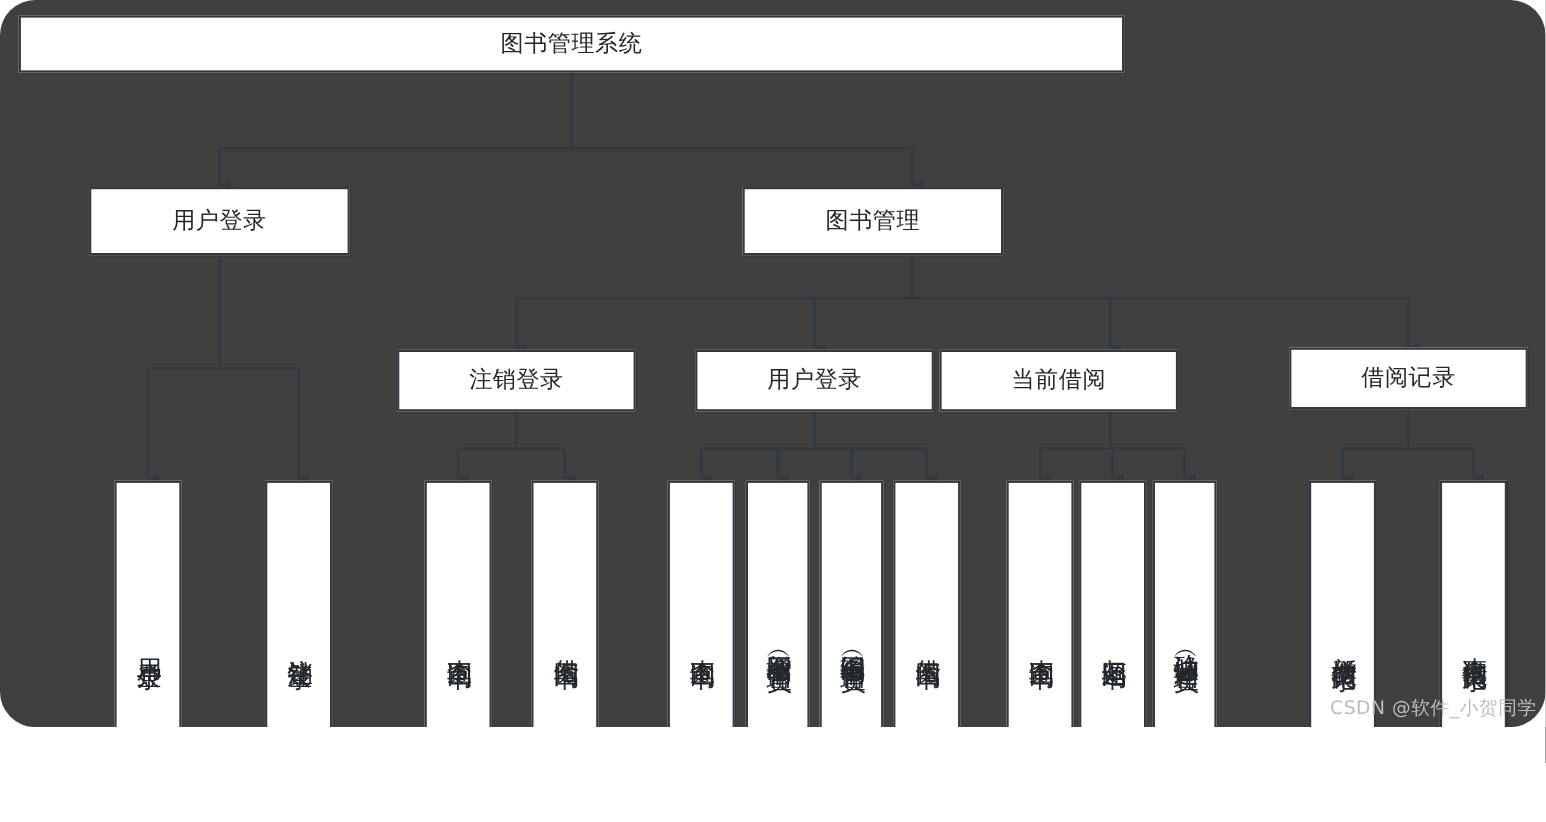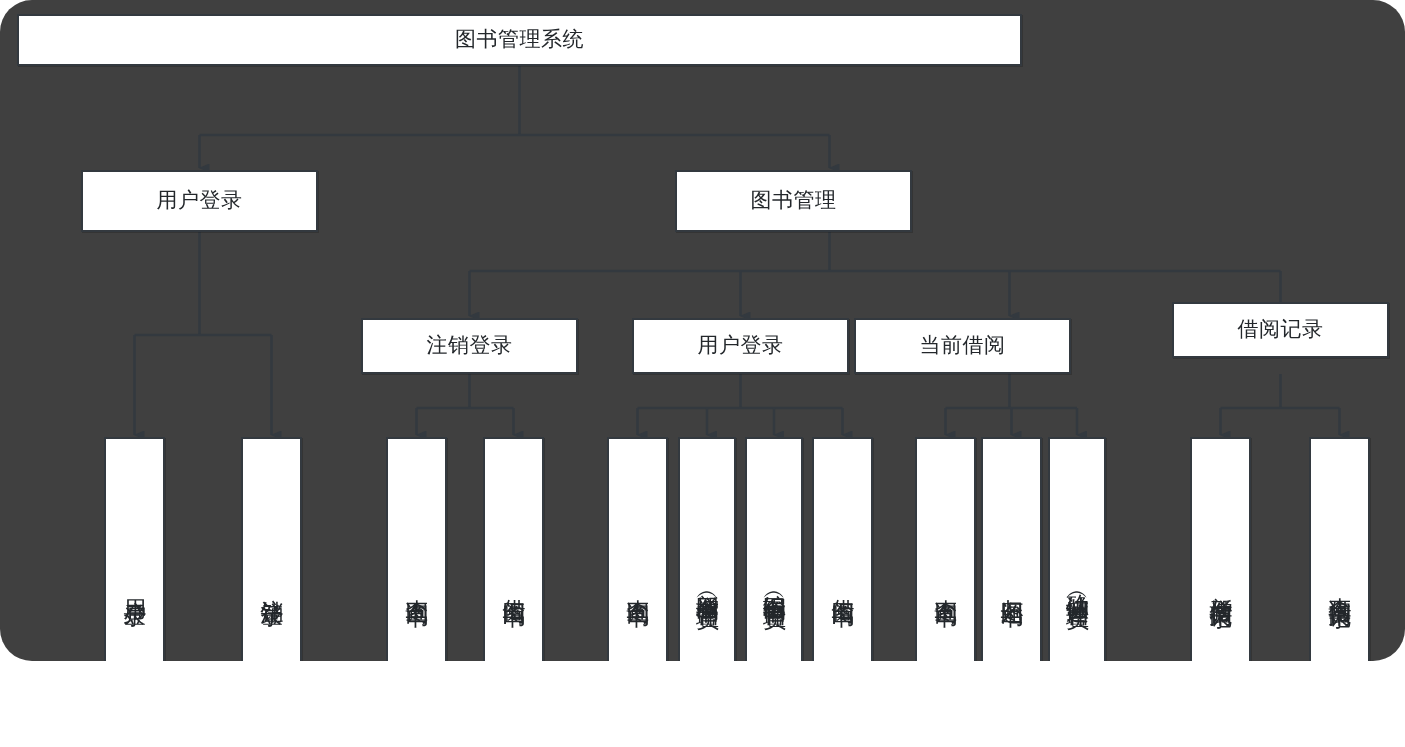--- a/index.html
+++ b/index.html
@@ -129,21 +129,21 @@
       </div>
       <div class="node horiz" style="left: 361px; top: 318px; width: 217px; height: 56px;">
         <span class="label">注销登录</span>
       </div>
       <div class="node horiz" style="left: 632px; top: 318px; width: 217px; height: 56px;">
         <span class="label">用户登录</span>
       </div>
       <div class="node horiz" style="left: 854px; top: 318px; width: 217px; height: 56px;">
         <span class="label">当前借阅</span>
       </div>
-      <div class="node horiz" style="left: 1172px; top: 302px; width: 217px; height: 56px;">
+      <div class="node horiz" style="left: 1172px; top: 316px; width: 217px; height: 56px;">
         <span class="label">借阅记录</span>
       </div>
       <div class="node vert" style="left: 104px; top: 437px; width: 61px; height: 296px;">
         <span class="label">用户登录</span>
       </div>
       <div class="node vert" style="left: 241px; top: 437px; width: 61px; height: 296px;">
         <span class="label">注销登录</span>
       </div>
       <div class="node vert" style="left: 386px; top: 437px; width: 61px; height: 296px;">
         <span class="label">查询图书</span>
@@ -172,13 +172,14 @@
       <div class="node vert" style="left: 1048px; top: 437px; width: 58px; height: 296px;">
         <span class="label">确认归还（管理员）</span>
       </div>
       <div class="node vert" style="left: 1190px; top: 437px; width: 61px; height: 296px;">
         <span class="label">新增借阅记录</span>
       </div>
       <div class="node vert" style="left: 1309px; top: 437px; width: 61px; height: 296px;">
         <span class="label">查询借阅记录</span>
       </div>
     </div>
+  <div class="watermark">CSDN @软件_小贺同学</div>
 </div>
 
 </body></html>

